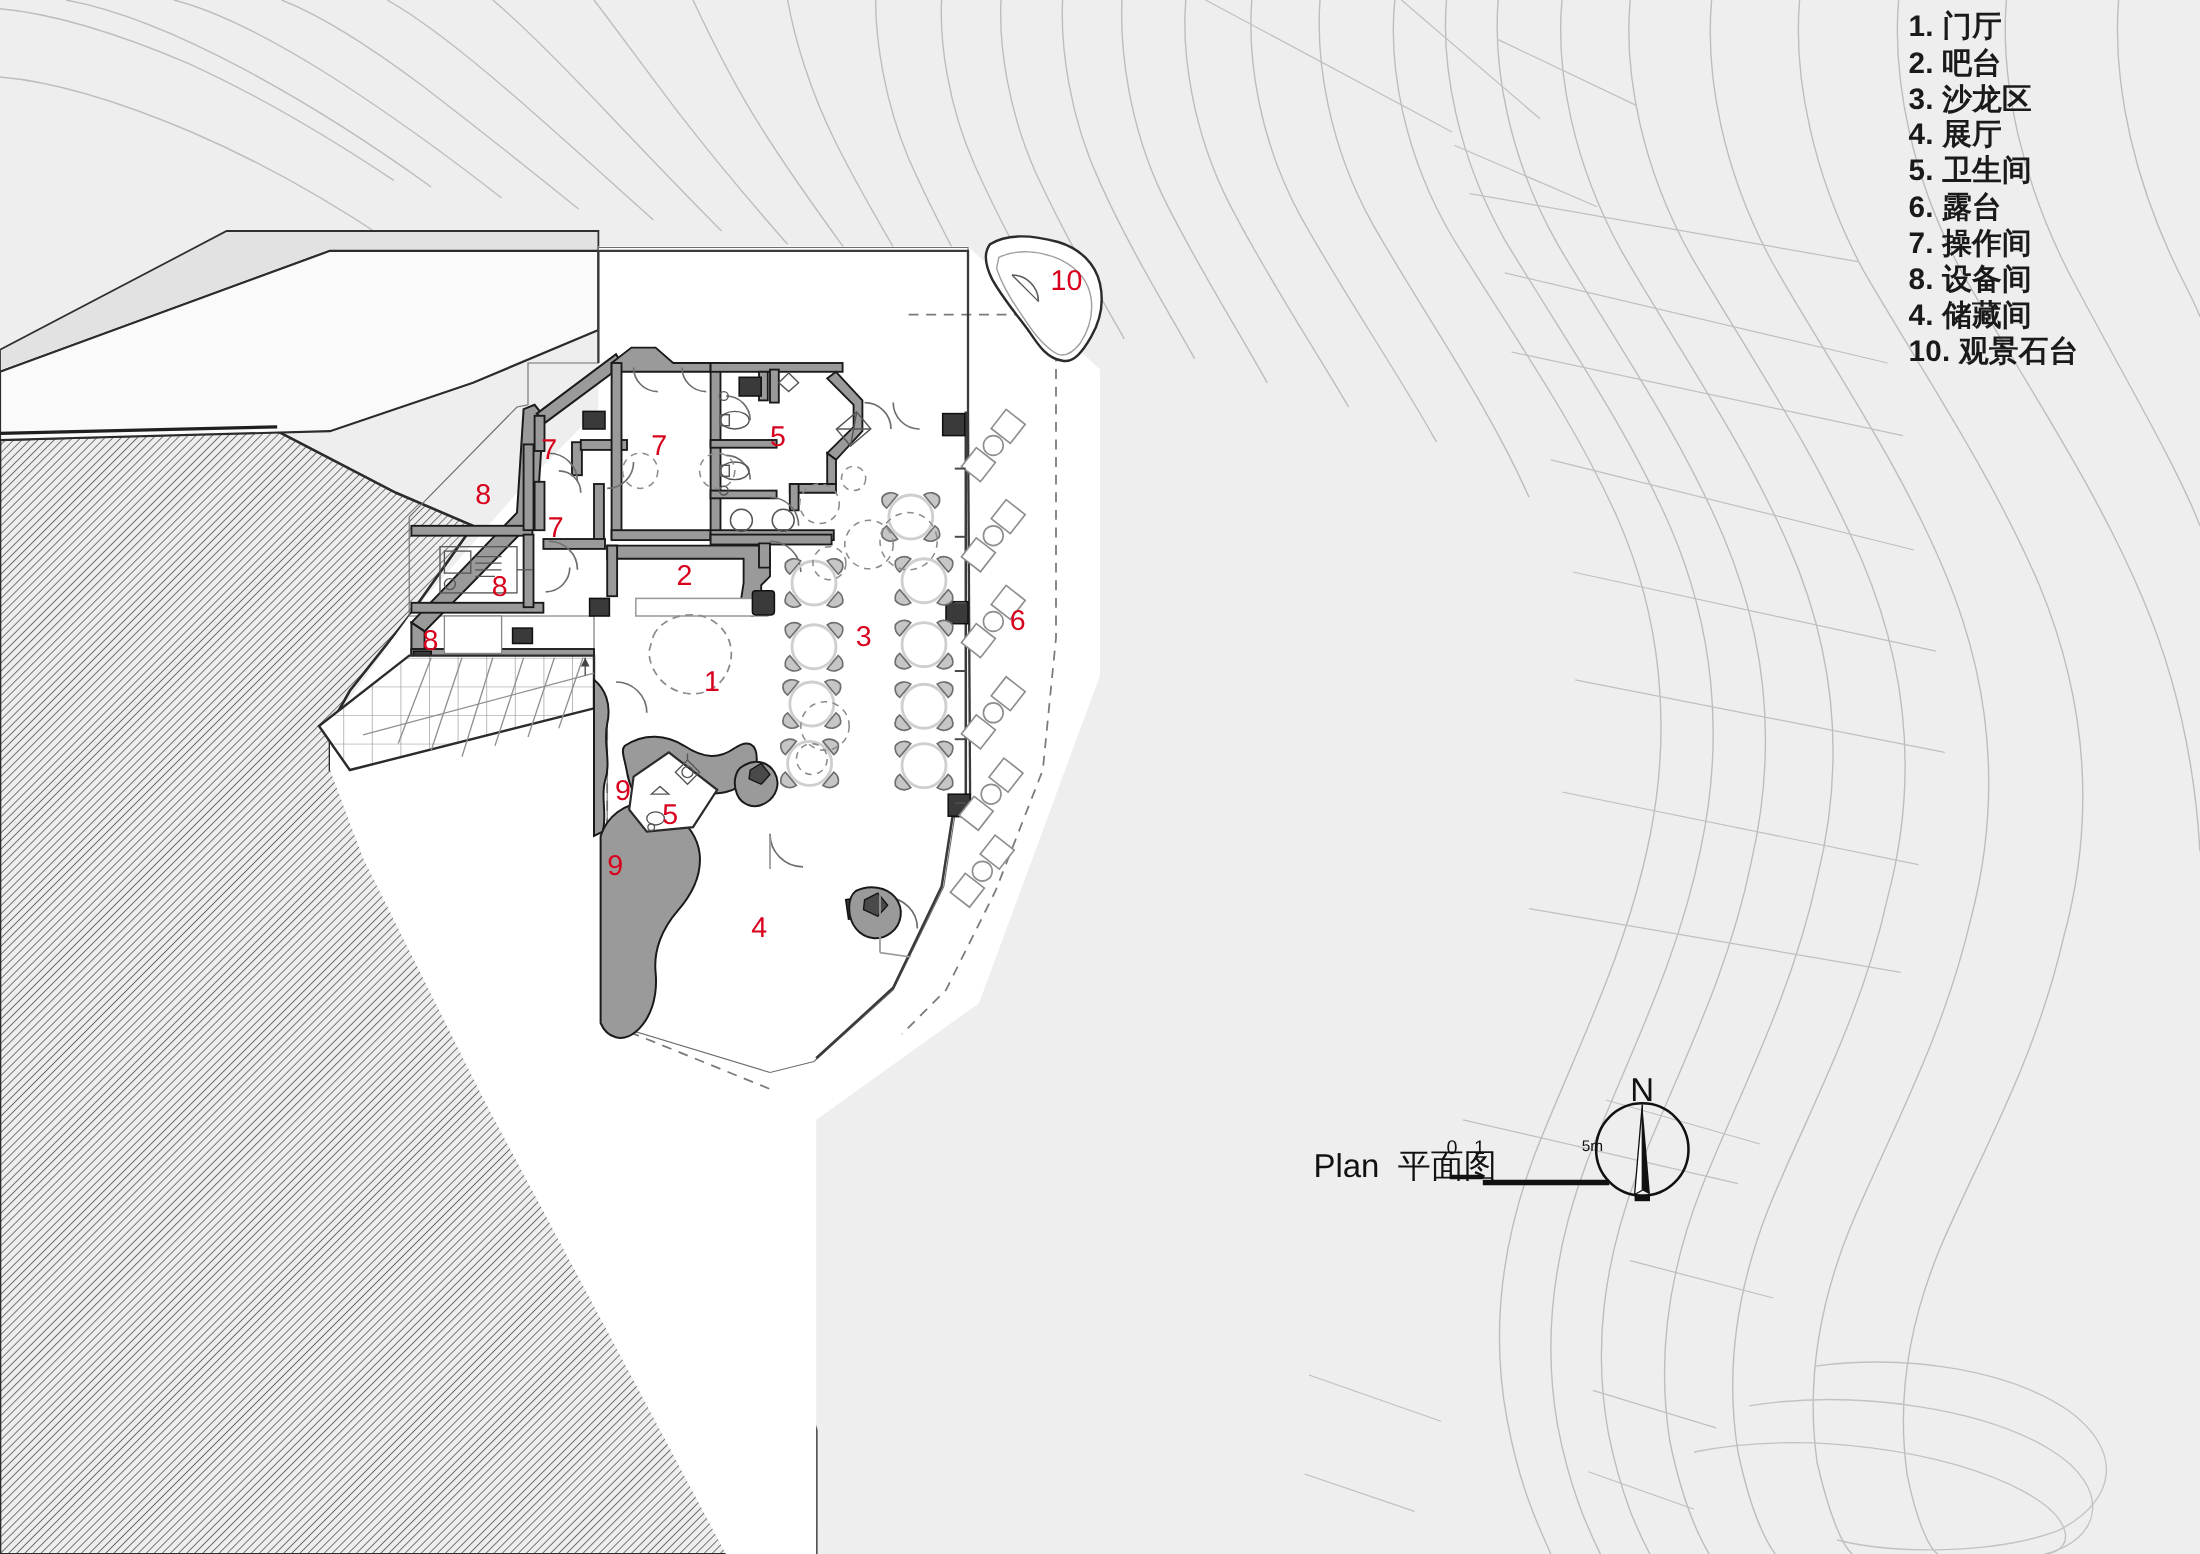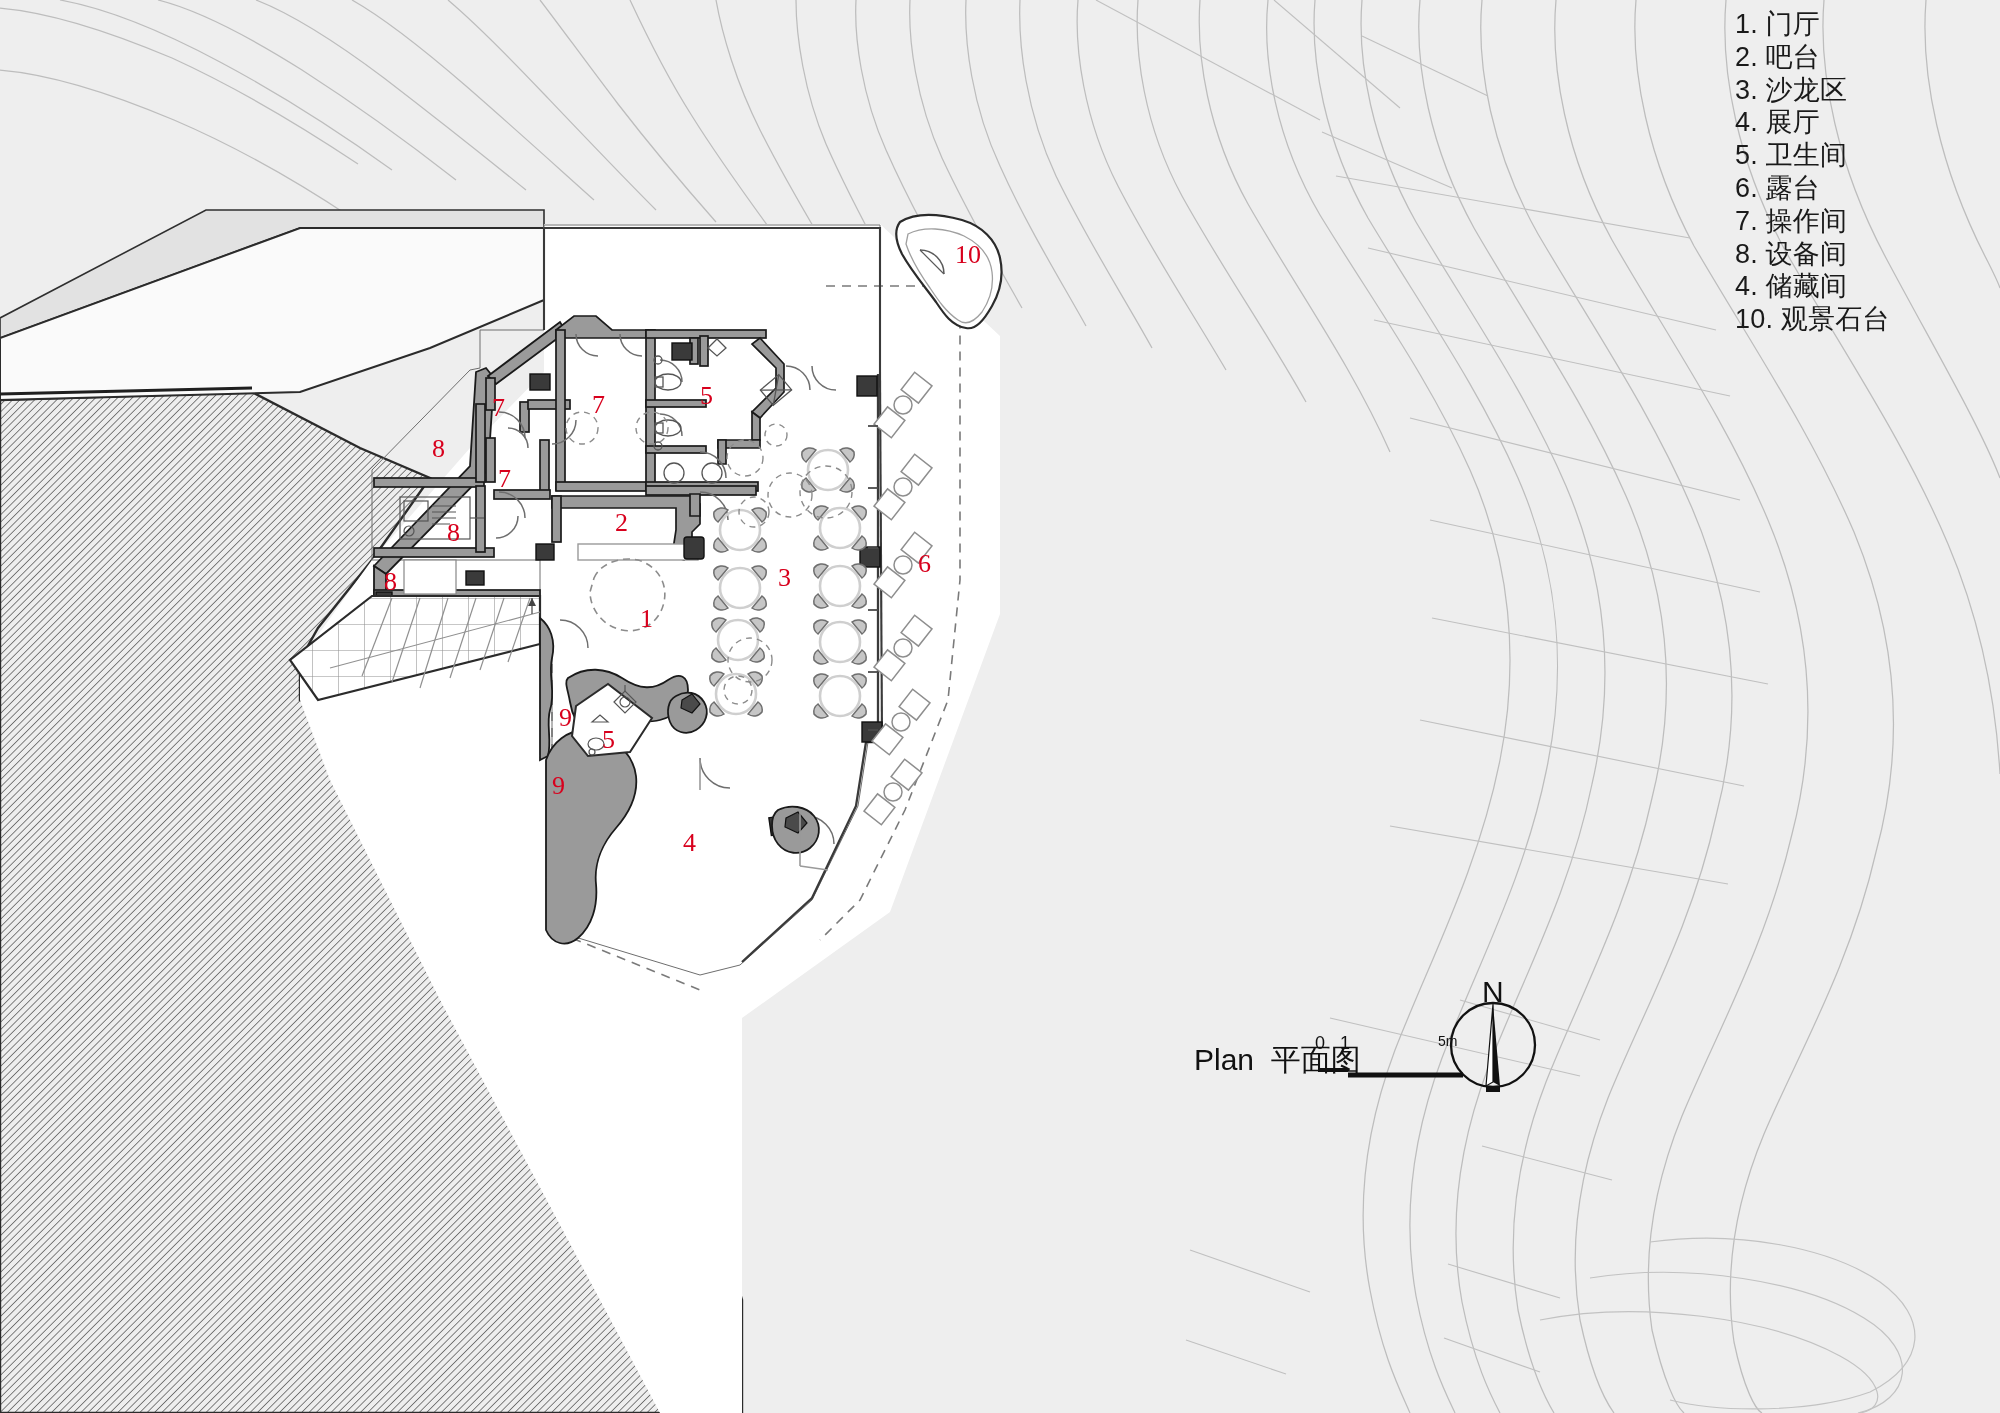--- a/index.html
+++ b/index.html
@@ -8,20 +8,21 @@
     background:#eeeeee;
     font-family:"Liberation Sans","DejaVu Sans",sans-serif;
     overflow:hidden;position:relative;
   }
   #stage{position:absolute;inset:0;width:2000px;height:1413px;}
   svg.layer{position:absolute;left:0;top:0;width:2000px;height:1413px;}
   .legend{
     position:absolute;left:1735px;top:8px;width:260px;
     font-size:27px;line-height:1.215;color:#1a1a1a;
     letter-spacing:0.2px;
+    font-weight:bold;
   }
   .legend .row{white-space:nowrap;}
   .legend.en{top:352px;font-size:26.5px;line-height:1.255;}
   .titleblock{
     position:absolute;left:1152px;top:1040px;
     font-size:30px;color:#111;white-space:nowrap;margin-left:42px;
   }
   .scalenums{
     position:absolute;left:1315px;top:1033px;
     font-size:18px;color:#111;white-space:nowrap;
@@ -29,21 +30,21 @@
   .scale5{
     position:absolute;left:1438px;top:1033px;
     font-size:14px;color:#111;white-space:nowrap;
   }
   .northN{
     position:absolute;left:1482px;top:975px;
     font-size:30px;color:#111;
   }
   .rlabel{
     position:absolute;color:#d8001d;font-size:26px;
-    font-family:Liberation Serif, serif;
+    font-family:Liberation Sans, sans-serif;
     user-select:none;
   }
 </style>
 </head>
 <body>
 
 <div id="stage">
 
   <svg class="layer" viewBox="0 0 2000 1413">
     <defs>

